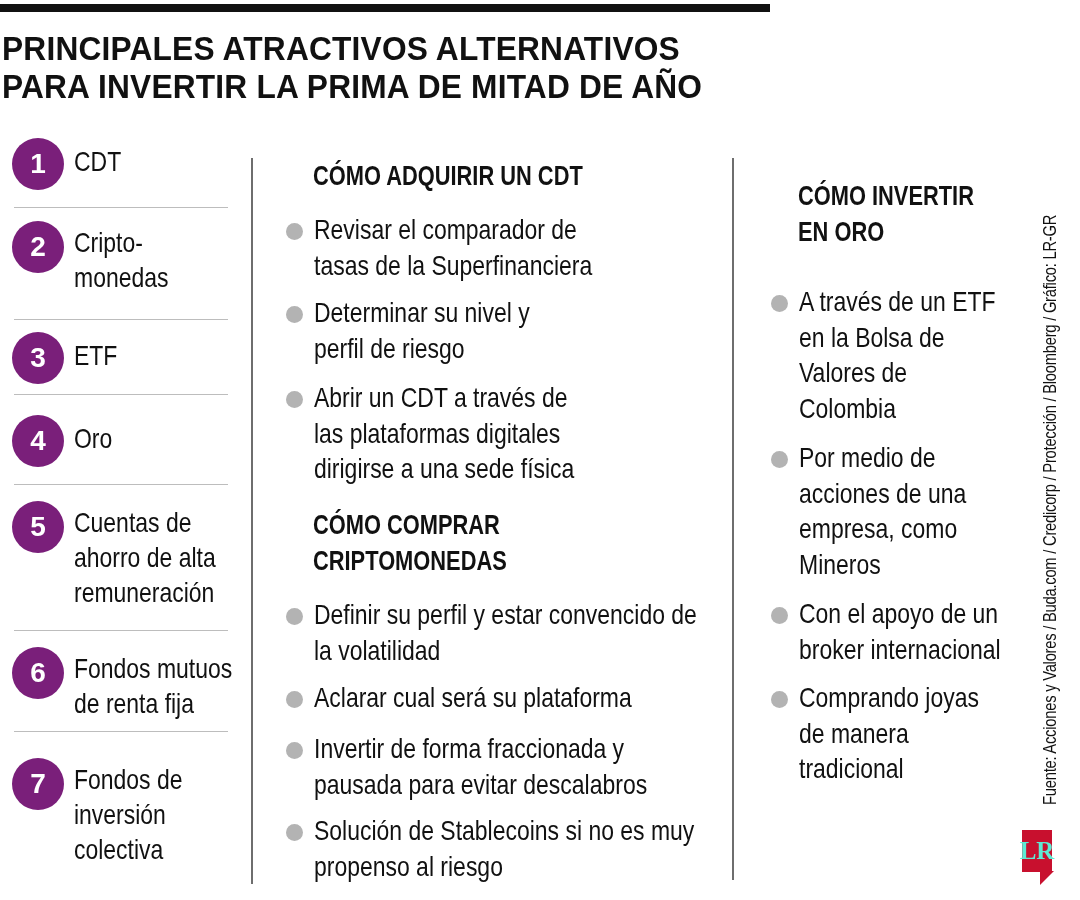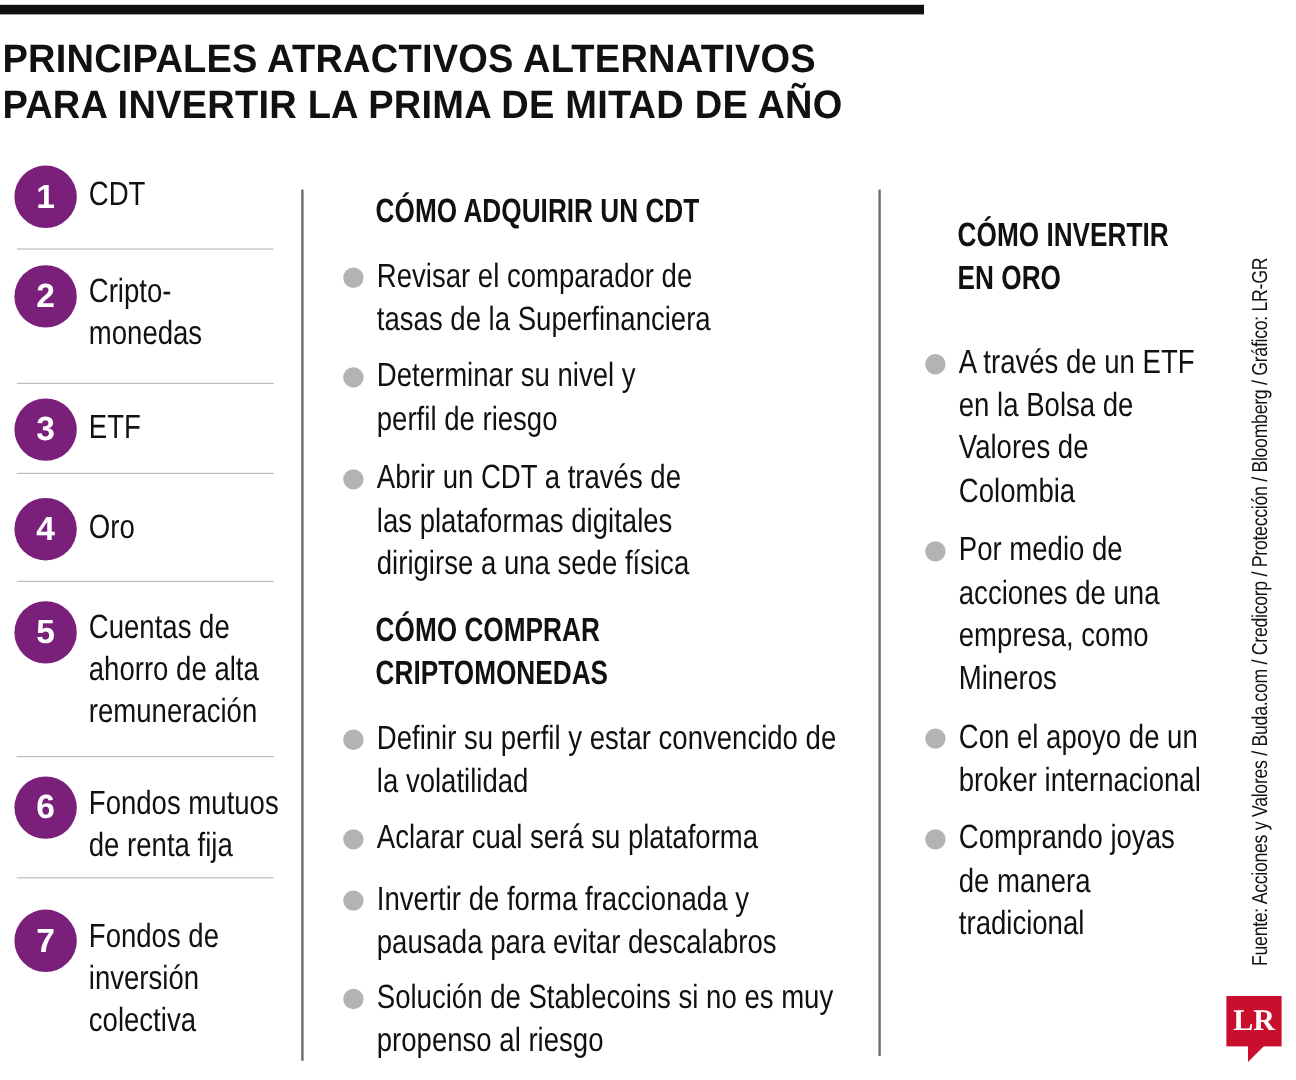--- a/index.html
+++ b/index.html
@@ -26,22 +26,22 @@
                    transform:scaleX(0.78); transform-origin:left top; white-space:nowrap; color:#111; }
   .bullet { position:absolute; }
   .dot { position:absolute; left:0; top:11px; width:17px; height:17px; border-radius:50%; background:#b3b3b3; }
   .btext { position:absolute; left:28px; top:0; font-size:28px; line-height:35.5px;
            transform:scaleX(0.82); transform-origin:left top; white-space:nowrap; color:#111; }
 
   .source { position:absolute; left:1040px; top:805px; transform-origin:left top;
             transform:rotate(-90deg); white-space:nowrap; font-size:18px; color:#111;
             letter-spacing:-0.3px; }
   .source span { display:inline-block; transform:scaleX(0.82); transform-origin:left center; }
-  .logo { position:absolute; left:1022px; top:830px; width:46px; height:42px; background:#c8102e;
-          color:#ffffff; font-family:"Liberation Serif", serif; font-weight:bold; font-size:25px;
+  .logo { position:absolute; left:1022px; top:830px; width:30px; height:42px; background:#c8102e;
+          color:#5eead4; font-family:"Liberation Serif", serif; font-weight:bold; font-size:25px;
           display:flex; align-items:center; justify-content:center; }
   .logo-tail { position:absolute; left:1040px; top:871px; width:0; height:0;
                border-left:0 solid transparent; border-right:14px solid transparent;
                border-top:14px solid #c8102e; }
 </style>
 </head>
 <body>
 
 <div class="topbar"></div>
 

